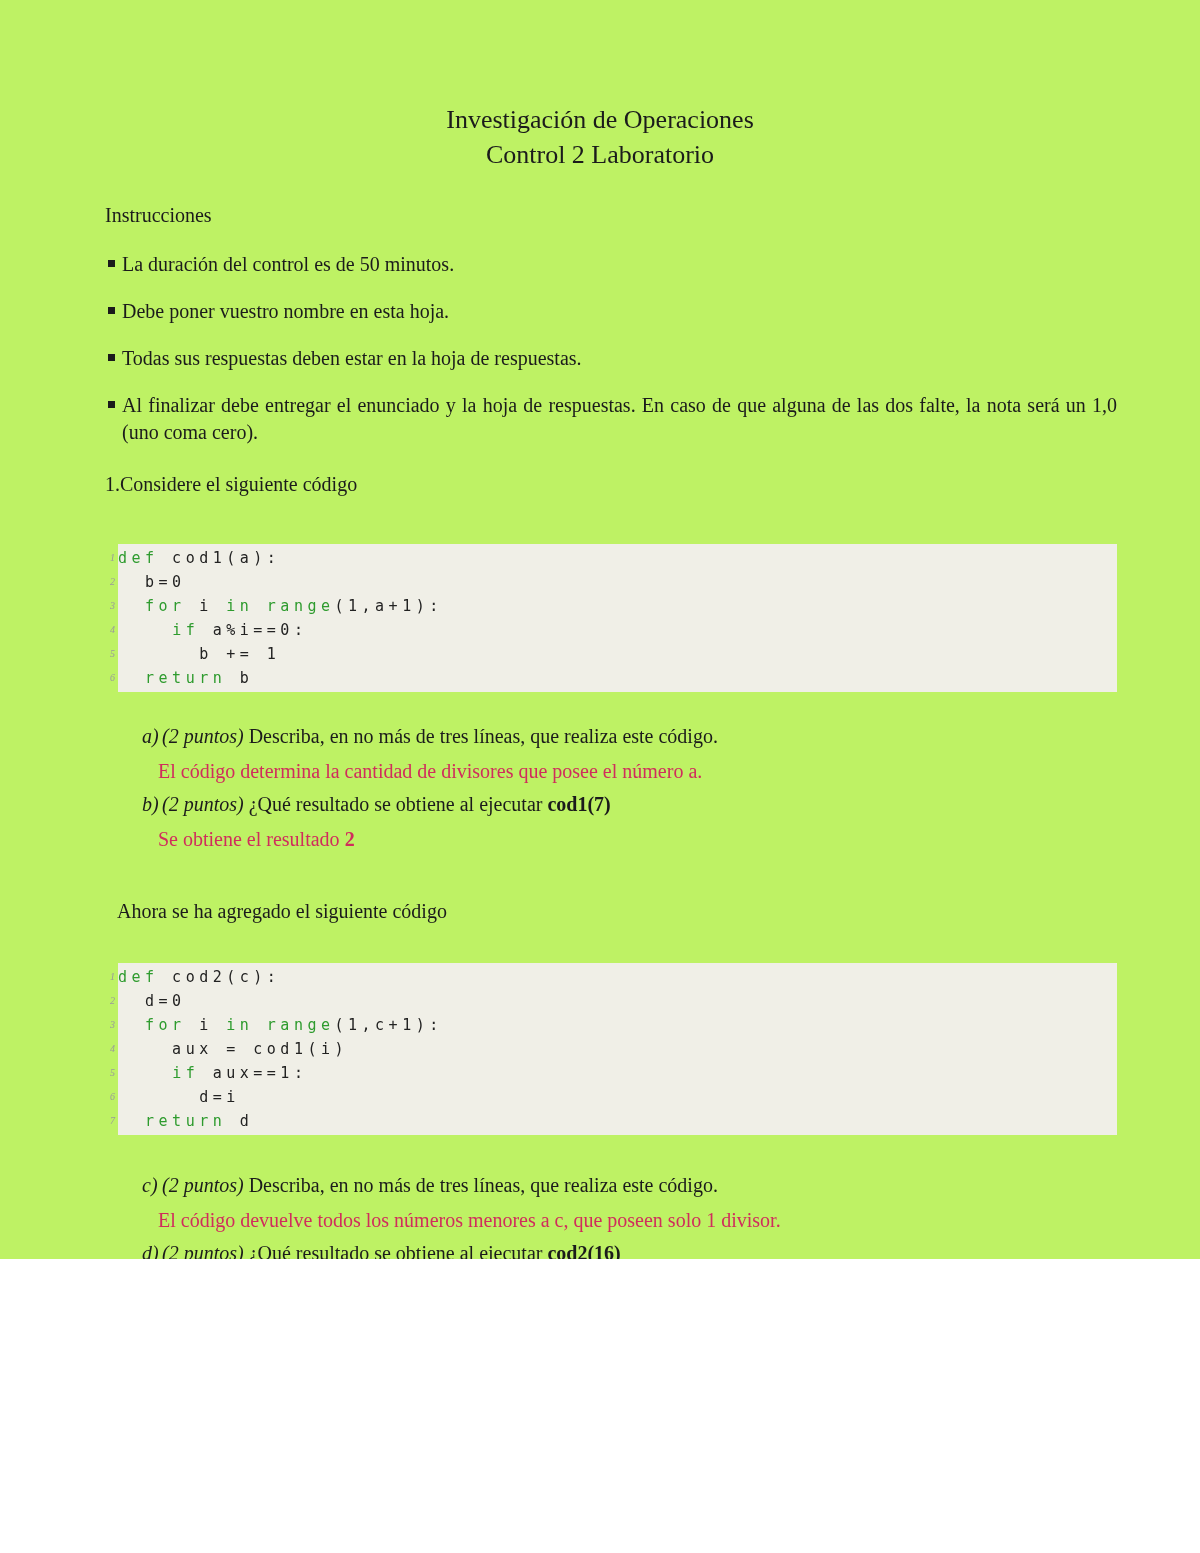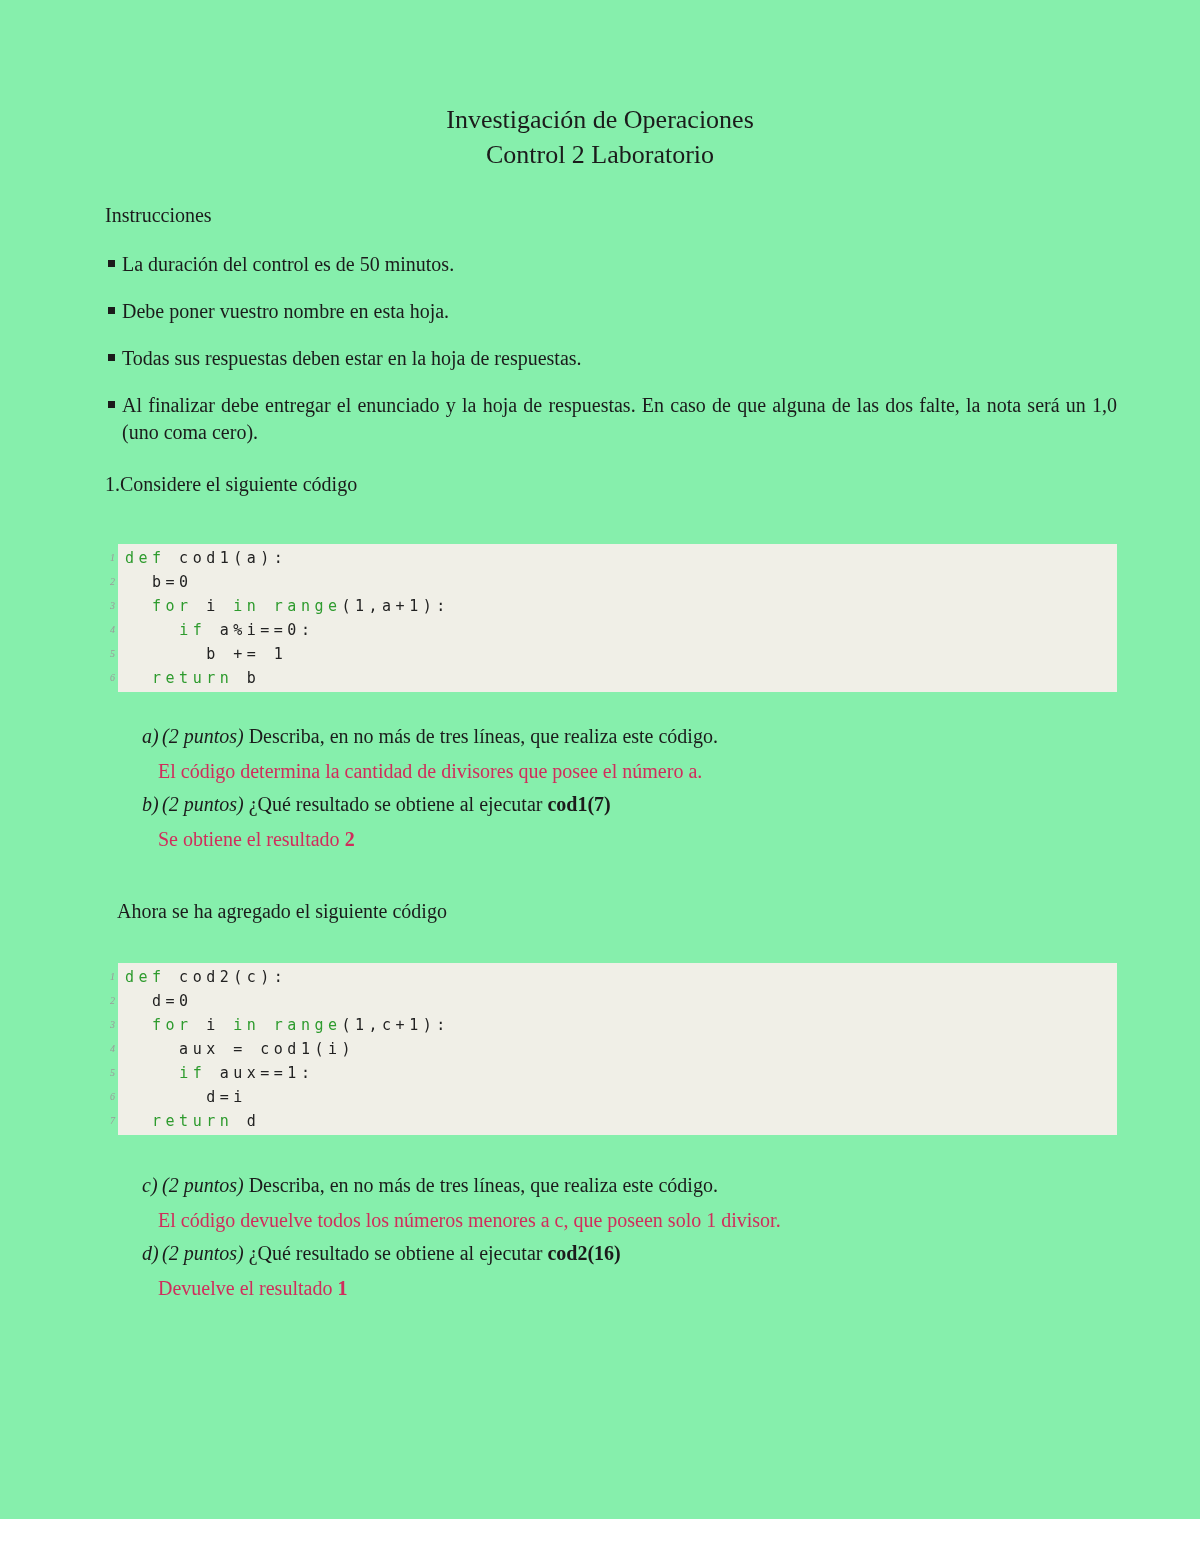--- a/index.html
+++ b/index.html
@@ -1,17 +1,17 @@
 <!DOCTYPE html>
 <html><head>
 <meta charset="utf-8">
 <style>
   html,body { margin:0; padding:0; background:#ffffff; }
   .page {
-    position:relative; width:1200px; height:1519px; background:#86efac;
+    position:relative; width:1200px; height:1259px; background:#bef264;
     overflow:hidden; font-family:"Liberation Serif", serif;
     font-size:20px; line-height:27px; color:#1b1b1b;
   }
   .doc-title { padding-top:102px; text-align:center; font-size:26px; line-height:35px; }
   .instr-heading { margin:30px 0 16px 105px; }
   ul.instr { list-style:none; margin:22px 83px 0 122px; padding:0; }
   ul.instr li { position:relative; margin-bottom:20px; text-align:justify; }
   .bullet { position:absolute; left:-14px; top:9px; width:7px; height:7px; background:#1b1b1b; }
   .item1 { position:relative; margin:25px 60px 0 105px; }
   .item-num { position:absolute; left:0; }
@@ -22,21 +22,21 @@
     padding:2px 0; font-family:"DejaVu Sans Mono", monospace; font-size:15px;
   }
   .cb1 { margin-top:46px; }
   .cb2 { margin-top:38px; }
   .code-row { position:relative; height:24px; line-height:24px; white-space:pre; }
   .lineno {
     position:absolute; left:-14px; top:0; width:11px; text-align:right;
     font-family:"Liberation Serif", serif; font-style:italic; font-size:10px;
     color:#9a9a9a; letter-spacing:0; line-height:24px;
   }
-  .code-text { display:inline-block; padding-left:7px; letter-spacing:4.5px; color:#222222; }
+  .code-text { display:inline-block; letter-spacing:4.5px; color:#222222; }
   .kw { color:#2e9b2e; }
   .pl { color:#222222; }
 
   .question { position:relative; margin-left:162px; margin-right:55px; }
   .qa { margin-top:31px; }
   .qb { margin-top:6px; }
   .qc { margin-top:37px; }
   .qd { margin-top:6px; }
   .qlabel { position:absolute; left:-20px; font-style:italic; }
   .qpoints { font-style:italic; }

